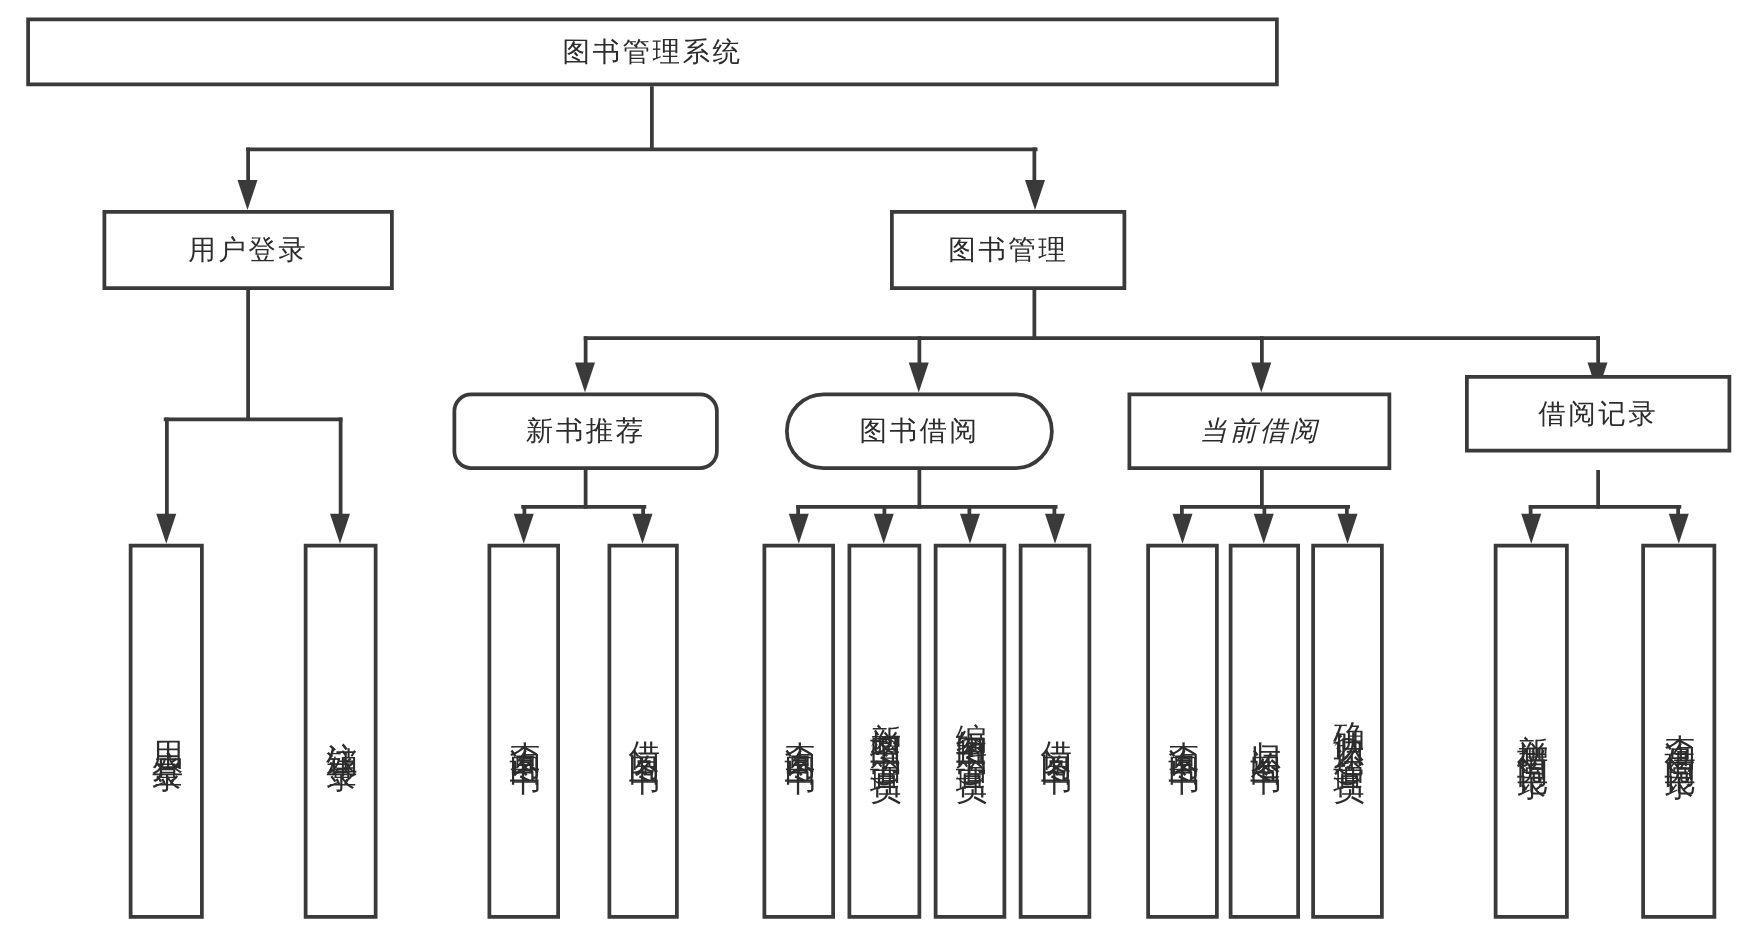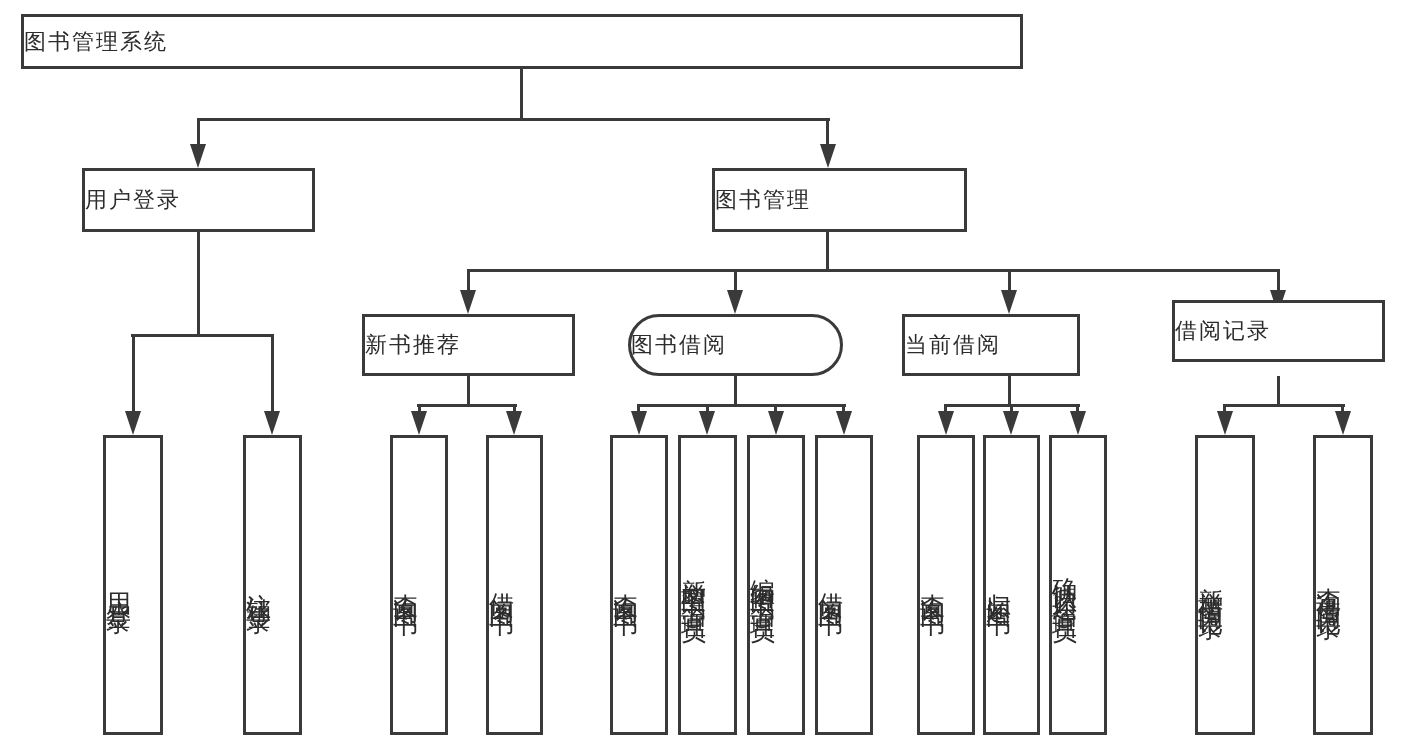--- a/index.html
+++ b/index.html
@@ -3,21 +3,21 @@
 <meta charset="utf-8">
 <style>
   * { margin:0; padding:0; box-sizing:border-box; }
   html,body { background:#ffffff; }
   .canvas {
     position:relative; width:1405px; height:747px; background:#ffffff;
     font-family:"Liberation Sans", sans-serif; overflow:hidden;
   }
   .box {
     position:absolute; background:#ffffff; border:3px solid #3a3a3a;
-    display:flex; align-items:center; justify-content:flex-start;
+    display:flex; align-items:center; justify-content:center;
     color:#2c2c2c;
   }
   .hlabel { font-size:22px; letter-spacing:2px; white-space:nowrap; }
   .leaf { top:435px; height:300px; }
   .vlabel {
     writing-mode:vertical-rl; text-orientation:mixed;
     font-size:25px; letter-spacing:6px; line-height:1; color:#2c2c2c;
   }
   .vline, .hline { position:absolute; background:#3a3a3a; }
   .vline { width:3px; }
@@ -45,21 +45,21 @@
   <div class="vline" style="left:520px;top:69px;height:50px;"></div>
   <div class="hline" style="left:197px;top:118px;width:633px;"></div>
   <div class="vline" style="left:197px;top:118px;height:29px;"></div>
   <div class="arrow" style="left:190px;top:144px;"></div>
   <div class="vline" style="left:826px;top:118px;height:29px;"></div>
   <div class="arrow" style="left:820px;top:144px;"></div>
 
   <div class="box" style="left:82px;top:168px;width:233px;height:64px;">
     <span class="hlabel">用户登录</span>
   </div>
-  <div class="box" style="left:712px;top:168px;width:255px;height:64px;">
+  <div class="box" style="left:712px;top:168px;width:189px;height:64px;">
     <span class="hlabel">图书管理</span>
   </div>
 
   <div class="vline" style="left:197px;top:232px;height:104px;"></div>
   <div class="hline" style="left:131px;top:334px;width:143px;"></div>
   <div class="vline" style="left:132px;top:334px;height:80px;"></div>
   <div class="arrow" style="left:125px;top:411px;"></div>
   <div class="vline" style="left:271px;top:334px;height:80px;"></div>
   <div class="arrow" style="left:264px;top:411px;"></div>
 
@@ -67,27 +67,27 @@
   <div class="hline" style="left:467px;top:269px;width:813px;"></div>
   <div class="vline" style="left:467px;top:269px;height:24px;"></div>
   <div class="arrow" style="left:460px;top:290px;"></div>
   <div class="vline" style="left:734px;top:269px;height:24px;"></div>
   <div class="arrow" style="left:727px;top:290px;"></div>
   <div class="vline" style="left:1008px;top:269px;height:24px;"></div>
   <div class="arrow" style="left:1001px;top:290px;"></div>
   <div class="vline" style="left:1277px;top:269px;height:24px;"></div>
   <div class="arrow" style="left:1270px;top:290px;"></div>
 
-  <div class="box" style="left:362px;top:314px;width:213px;height:62px;">
+  <div class="box" style="left:362px;top:314px;width:213px;height:62px;border-radius:15px;">
     <span class="hlabel">新书推荐</span>
   </div>
   <div class="box" style="left:628px;top:314px;width:215px;height:62px;border-radius:31px;">
     <span class="hlabel">图书借阅</span>
   </div>
-  <div class="box" style="left:902px;top:314px;width:178px;height:62px;">
+  <div class="box" style="left:902px;top:314px;width:211px;height:62px;font-style:italic;">
     <span class="hlabel">当前借阅</span>
   </div>
   <div class="box" style="left:1172px;top:300px;width:213px;height:62px;">
     <span class="hlabel">借阅记录</span>
   </div>
 
   <div class="vline" style="left:467px;top:376px;height:31px;"></div>
   <div class="hline" style="left:417px;top:404px;width:100px;"></div>
   <div class="vline" style="left:418px;top:404px;height:10px;"></div>
   <div class="arrow" style="left:411px;top:411px;"></div>

